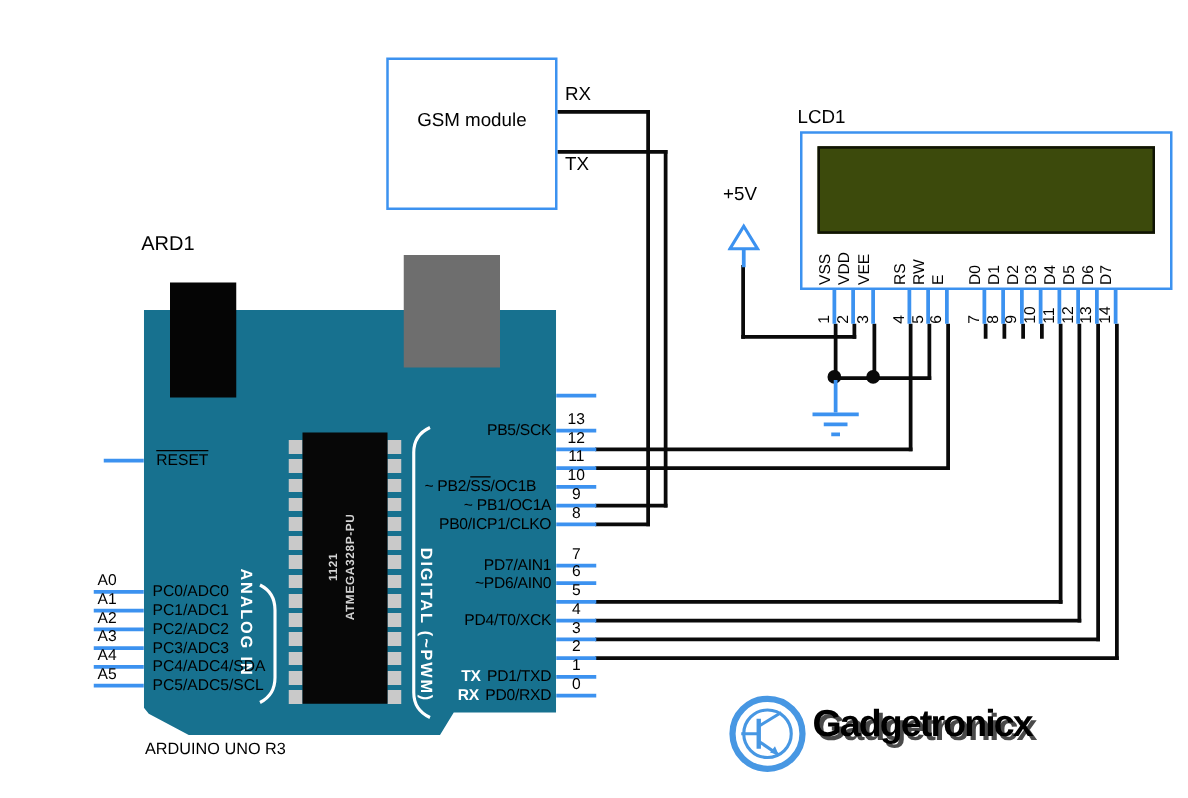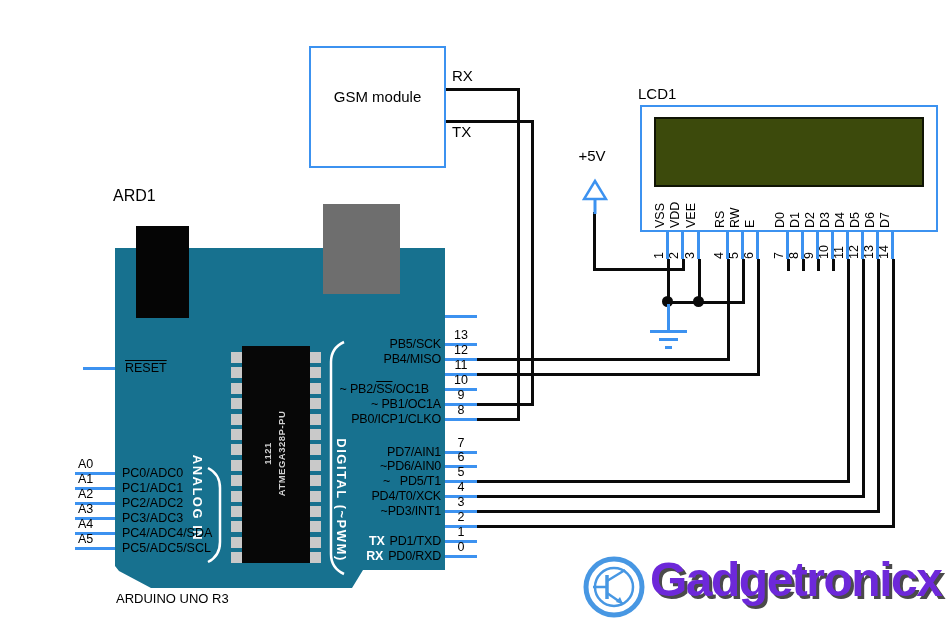--- a/index.html
+++ b/index.html
@@ -34,22 +34,22 @@
            border:2px solid #3c92f0;}
   #lcd-screen{position:absolute;left:12px;top:10px;width:266px;height:66px;background:#3c4a0c;
               border:2px solid #101405;}
   #board{position:absolute;left:115px;top:248px;width:330px;height:340px;background:#17718f;
          clip-path:polygon(0px 0px,330px 0px,330px 322px,248px 322px,237px 340px,36px 340px,4px 323px,0px 318px);}
   #usb-conn{position:absolute;left:323px;top:204px;width:77px;height:90px;background:#6e6e6e;}
   #power-jack{position:absolute;left:136px;top:226px;width:53px;height:92px;background:#050505;}
   #ic-body{position:absolute;left:242px;top:346px;width:68px;height:217px;background:#070707;}
   .ic-pins{position:absolute;width:11px;height:213px;top:352px;
            background:repeating-linear-gradient(to bottom,#c9c9c9 0 11px,rgba(0,0,0,0) 11px 15.4px);}
-  #logo-text{position:absolute;left:650px;top:556px;font-size:48px;line-height:48px;font-weight:bold;
-             color:#6d28d9;letter-spacing:-1.5px;text-shadow:3px 3px 0 #4a4a4a;}
+  #logo-text{position:absolute;left:650px;top:556px;font-size:30px;line-height:48px;font-weight:bold;
+             color:#000000;letter-spacing:-1.5px;text-shadow:3px 3px 0 #4a4a4a;}
 </style>
 </head>
 <body>
 
 <div id="canvas">
 
   <div class="w" style="left:444px;top:88px;width:76px;height:3px"></div>
   <div class="w" style="left:517px;top:88px;width:3px;height:333px"></div>
   <div class="w" style="left:476px;top:418px;width:44px;height:3px"></div>
   <div class="w" style="left:444px;top:120px;width:90px;height:3px"></div>
@@ -216,29 +216,26 @@
   <div class="num" style="left:446px;top:435px">7</div>
   <div class="num" style="left:446px;top:449px">6</div>
   <div class="num" style="left:446px;top:464px">5</div>
   <div class="num" style="left:446px;top:479px">4</div>
   <div class="num" style="left:446px;top:494px">3</div>
   <div class="num" style="left:446px;top:509px">2</div>
   <div class="num" style="left:446px;top:524px">1</div>
   <div class="num" style="left:446px;top:539px">0</div>
 
   <div class="lbl rlab" style="left:271px;top:336px"><span>PB5/SCK</span></div>
-  <div class="lbl rlab" style="left:271px;top:351px"><span>PB4/MISO</span></div>
   <div class="lbl rlab" style="left:259px;top:381px"><span>~ PB2/</span><span class="ovl">SS</span><span>/OC1B</span></div>
   <div class="lbl rlab" style="left:271px;top:396px"><span>~ PB1/OC1A</span></div>
   <div class="lbl rlab" style="left:271px;top:411px"><span>PB0/ICP1/CLKO</span></div>
   <div class="lbl rlab" style="left:271px;top:444px"><span>PD7/AIN1</span></div>
   <div class="lbl rlab" style="left:271px;top:458px"><span>~PD6/AIN0</span></div>
-  <div class="lbl rlab" style="left:271px;top:473px"><span>~   PD5/T1</span></div>
   <div class="lbl rlab" style="left:271px;top:488px"><span>PD4/T0/XCK</span></div>
-  <div class="lbl rlab" style="left:271px;top:503px"><span>~PD3/INT1</span></div>
   <div class="lbl rlab" style="left:271px;top:533px"><span class="wtag">TX</span><span>PD1/TXD</span></div>
   <div class="lbl rlab" style="left:271px;top:548px"><span class="wtag">RX</span><span>PD0/RXD</span></div>
 
   <div class="lbl" style="left:116px;top:591px;font-size:13px">ARDUINO UNO R3</div>
 
   <svg class="abs" style="left:576px;top:551px" width="72" height="72" viewBox="0 0 72 72">
     <path d="M36,5 A31,31 0 0 0 36,67 A26,26 0 0 1 36,5 Z" fill="#2d6cb0"></path>
     <circle cx="38" cy="36" r="28" fill="#ffffff" stroke="#4797e3" stroke-width="5"></circle>
     <circle cx="38" cy="36" r="19" fill="none" stroke="#4797e3" stroke-width="2.5"></circle>
     <line x1="31" y1="24" x2="31" y2="48" stroke="#4797e3" stroke-width="3.5"></line>

